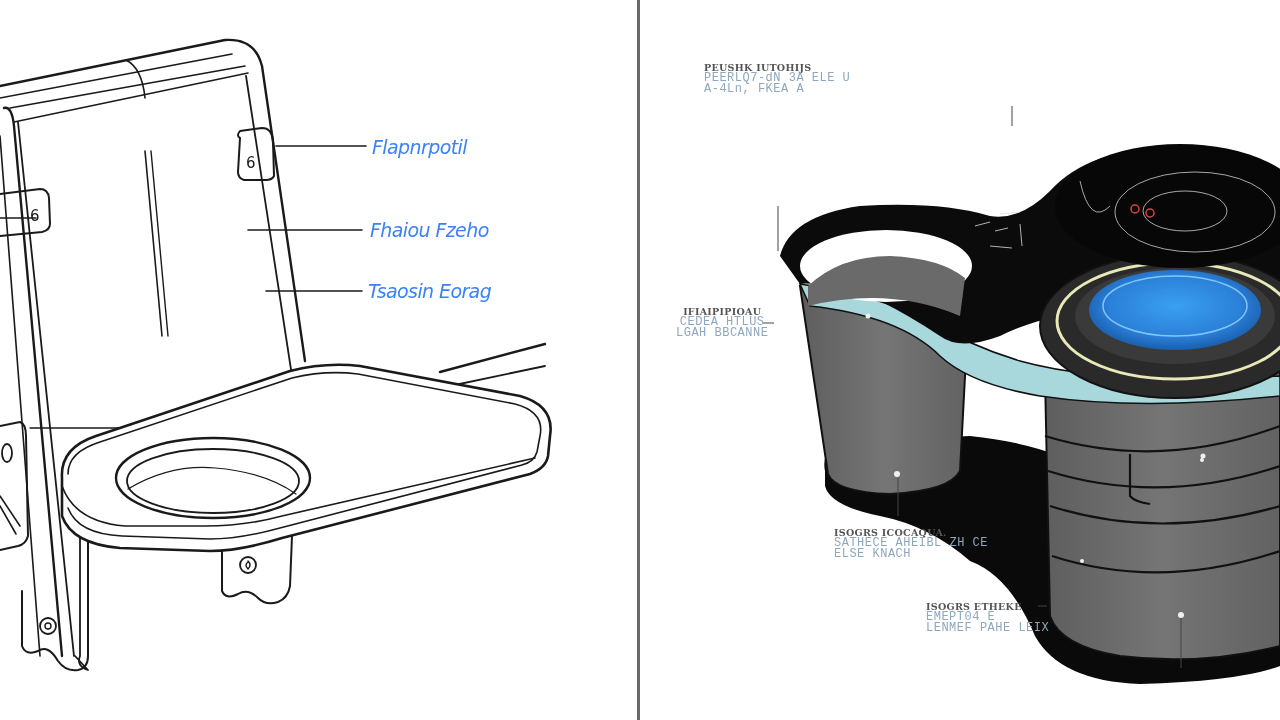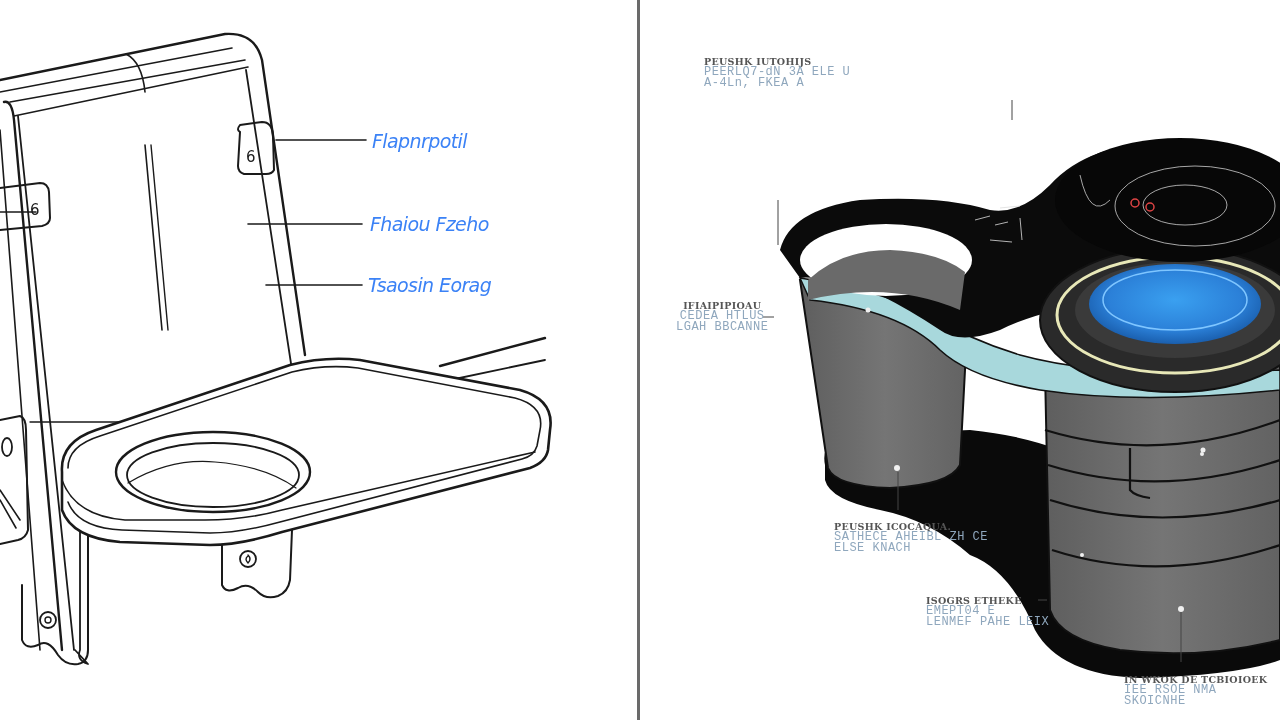--- a/index.html
+++ b/index.html
@@ -1,17 +1,17 @@
 <!DOCTYPE html>
 <html><head>
   <meta charset="utf-8">
   <style>
     html, body { margin:0; padding:0; background:#ffffff; }
     body { width:1280px; height:720px; position:relative; overflow:hidden; font-family:"DejaVu Sans", sans-serif; }
-    .panel { position:absolute; top:10px; height:624px; }
+    .panel { position:absolute; top:16px; height:624px; }
     #left-panel { left:0; width:638px; }
     #right-panel { left:640px; width:640px; }
     #divider { position:absolute; left:637px; top:0; width:3px; height:720px; background:#6a6a6a; }
     svg { position:absolute; left:0; top:0; }
     .lbl-left { position:absolute; font-family:"DejaVu Sans", sans-serif; font-size:19px; color:#3b82f6; letter-spacing:-0.6px; white-space:nowrap; font-style:italic; }
     .callout { position:absolute; white-space:nowrap; line-height:11px; }
     .callout .t { font-family:"DejaVu Serif", serif; font-size:9.5px; color:#555; letter-spacing:0.3px; font-weight:bold; }
     .callout .s { font-family:Liberation Mono, monospace; font-size:12px; color:#8fa7bd; letter-spacing:0.5px; }
   </style>
 </head>
@@ -157,27 +157,22 @@
     <div class="t">PEUSHK IUTOHIJS</div>
     <div class="s">PEERLQ7-dN 3A ELE U</div>
     <div class="s">A-4Ln, FKEA A</div>
   </div>
   <div class="callout" style="left:36px; top:290px;text-align:center;">
     <div class="t">IFIAIPIPIOAU</div>
     <div class="s">CEDEA HTLUS</div>
     <div class="s">LGAH BBCANNE</div>
   </div>
   <div class="callout" style="left:194px; top:511px;">
-    <div class="t">PEUSHK ICOCAQUA.</div>
+    <div class="t">ISOGRS ICOCAQUA.</div>
     <div class="s">SATHECE AHEIBL ZH  CE</div>
     <div class="s">ELSE  KNACH</div>
   </div>
   <div class="callout" style="left:286px; top:585px;">
     <div class="t">ISOGRS ETHEKE</div>
     <div class="s">EMEPT04 E</div>
     <div class="s">LENMEF PAHE LEIX</div>
   </div>
-  <div class="callout" style="left:484px; top:664px;">
-    <div class="t">IN WKOK DE TCBIOIOEK</div>
-    <div class="s">IEE RSOE NMA</div>
-    <div class="s">SKOICNHE</div>
-  </div>
 </div>
 
 </body></html>

